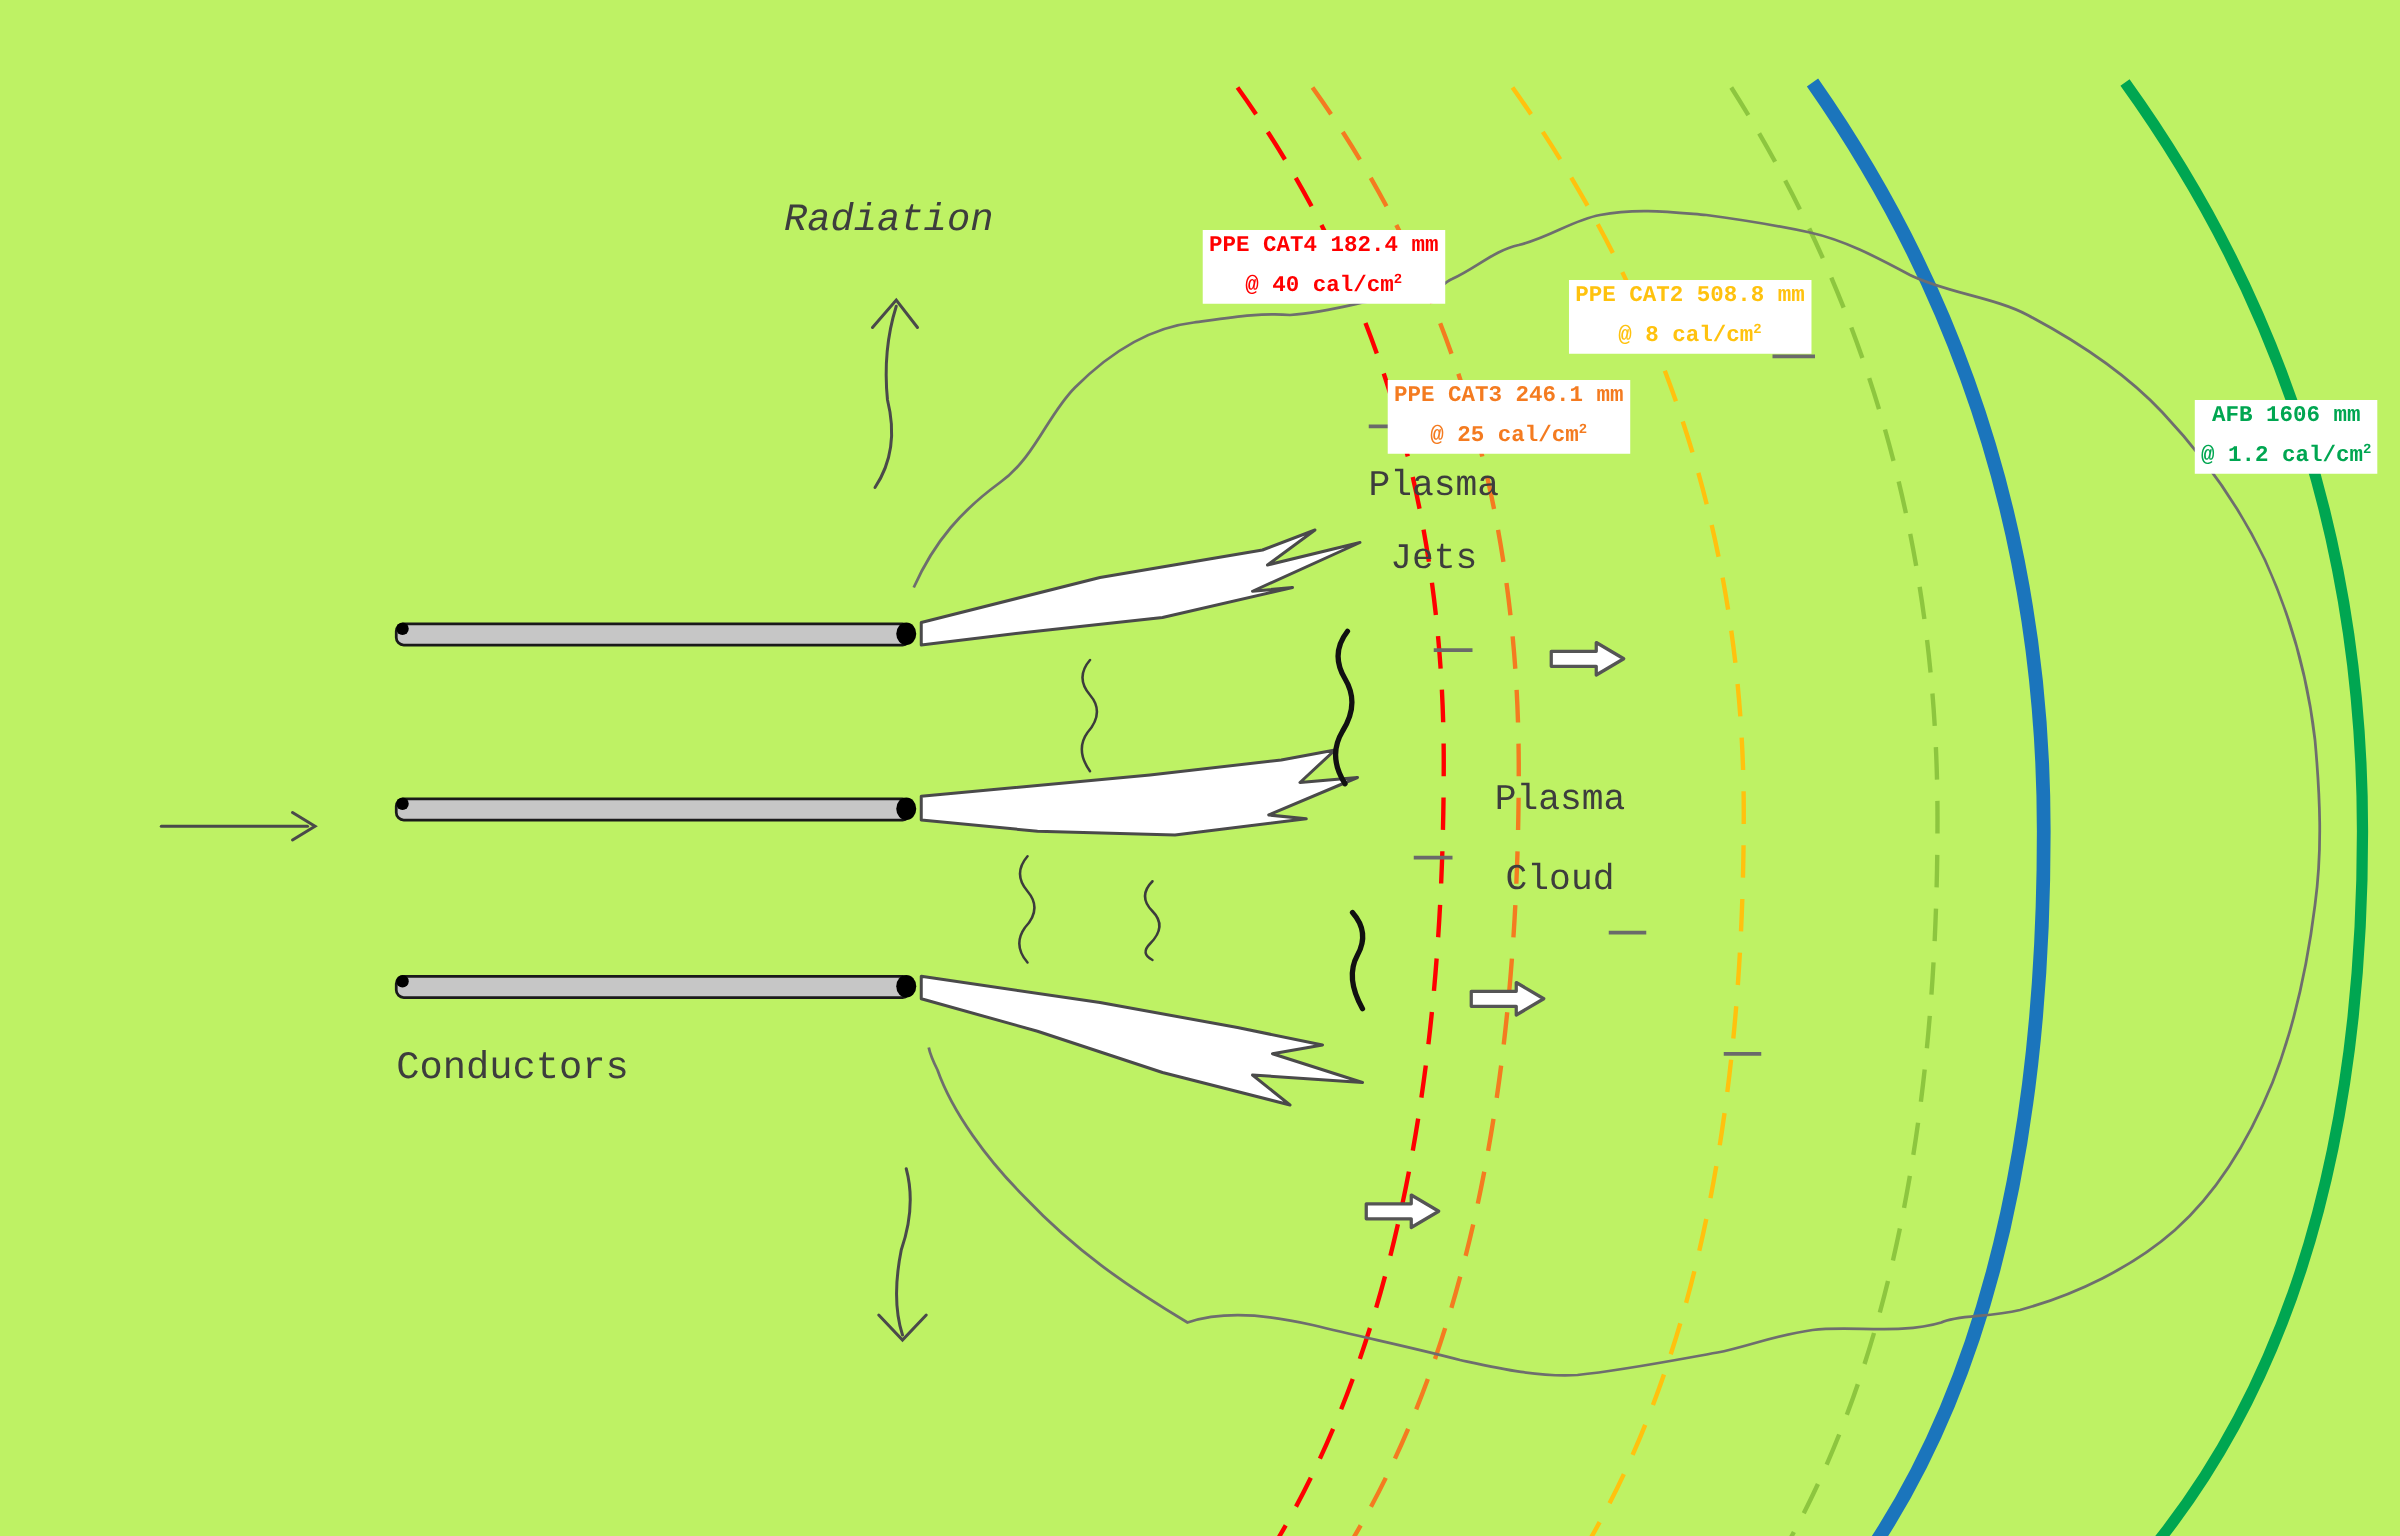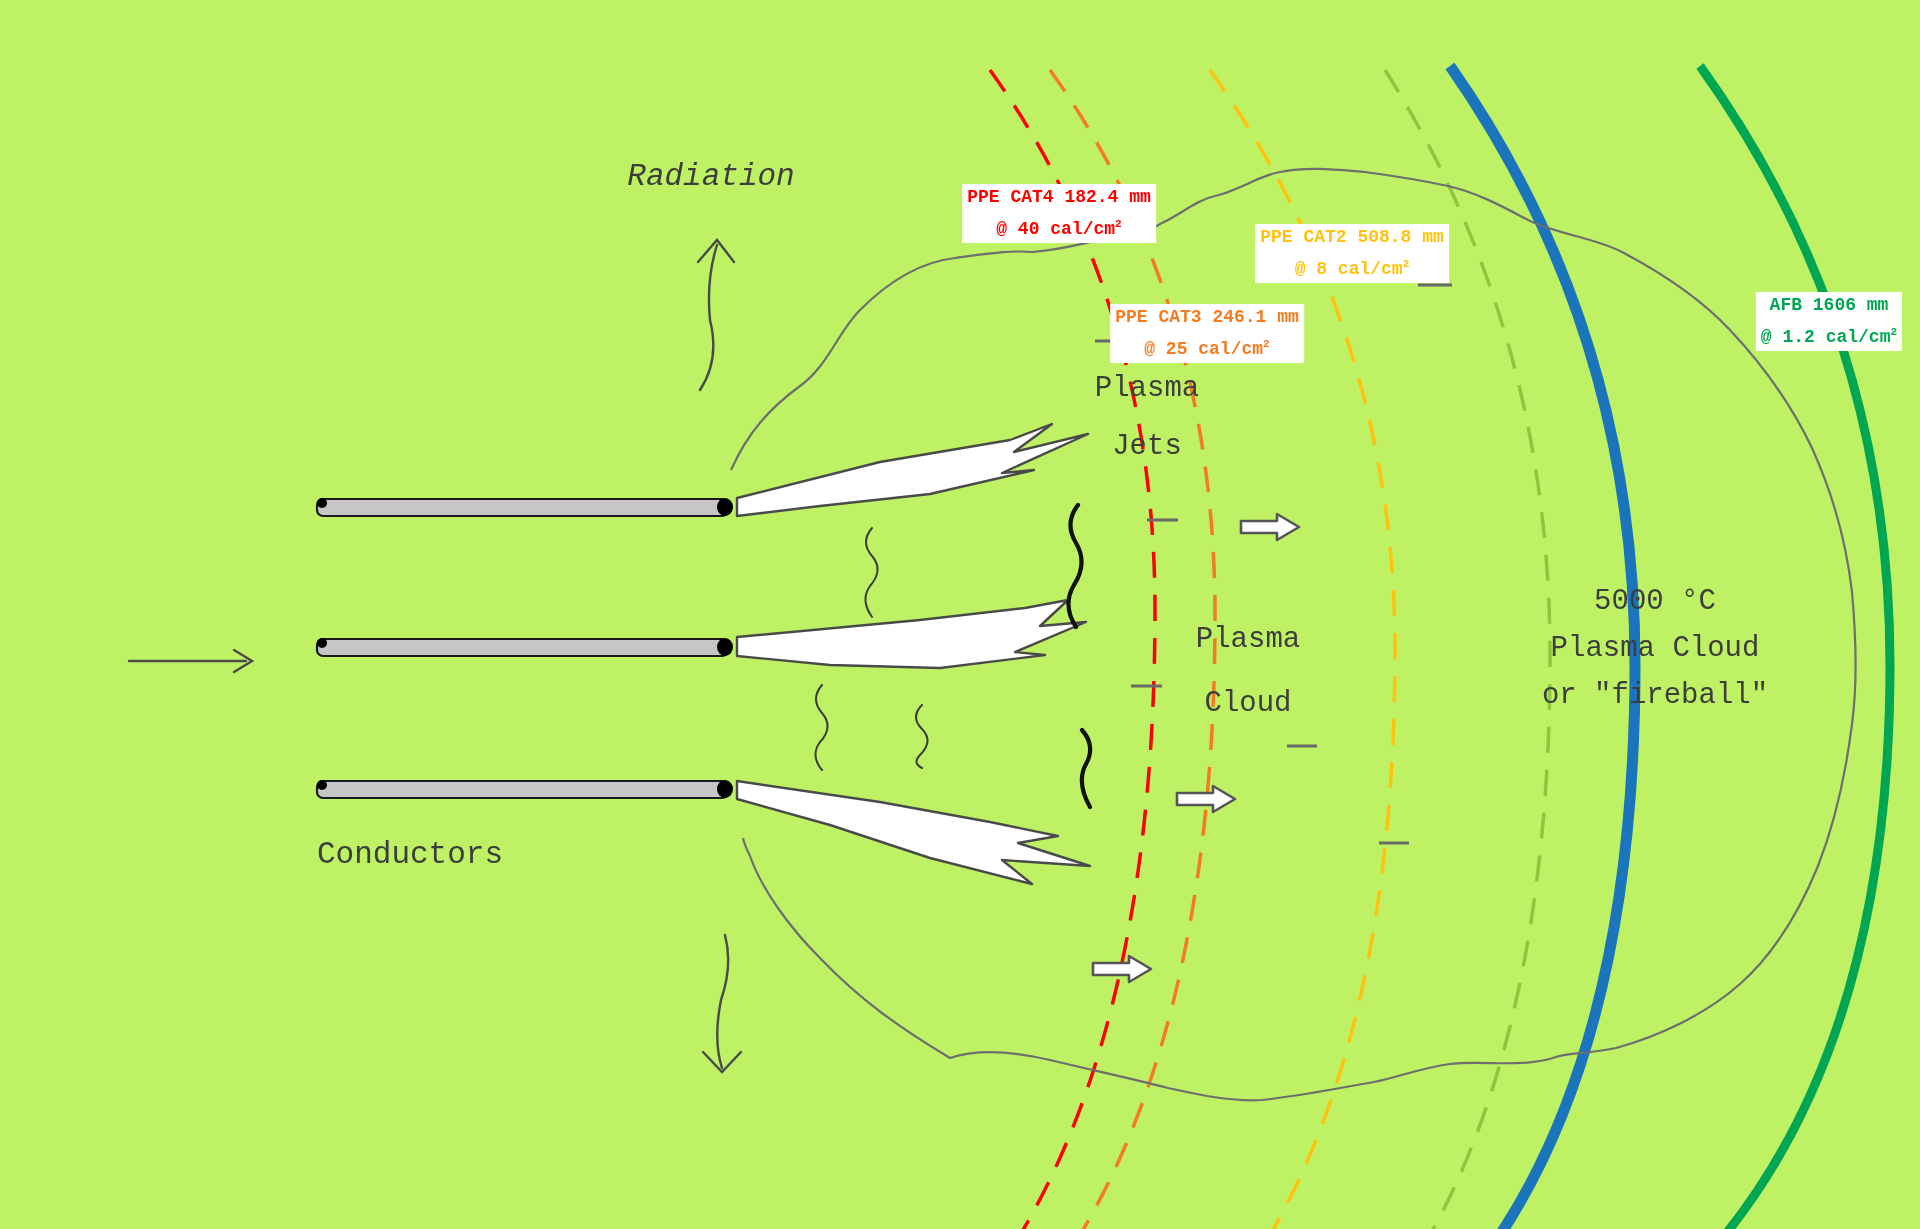--- a/index.html
+++ b/index.html
@@ -125,41 +125,36 @@
   <div class="glabel" style="left:1147px;top:360px;">
     <span>Plasma</span><br>
     <span>Jets</span>
   </div>
 
   <div class="glabel" style="left:1248px;top:608px;line-height:64px;">
     <span>Plasma</span><br>
     <span>Cloud</span>
   </div>
 
-  <div class="glabel" style="left:1655px;top:578px;line-height:47px;">
-    <span>5000 °C</span><br>
-    <span>Plasma Cloud</span><br>
-    <span>or "fireball"</span>
-  </div>
 
   <div class="blabel" style="left: 1059px; top: 184px; color: rgb(255, 0, 0);">
     <span>PPE CAT4 182.4 mm</span><br>
     <span>@ 40 cal/cm</span><sup>2</sup>
   </div>
 
   <div class="blabel" style="left: 1207px; top: 304px; color: rgb(244, 123, 32);">
     <span>PPE CAT3 246.1 mm</span><br>
     <span>@ 25 cal/cm</span><sup>2</sup>
   </div>
 
   <div class="blabel" style="left: 1352px; top: 184px; color: rgb(255, 194, 14); margin-top: 40px;">
     <span>PPE CAT2 508.8 mm</span><br>
     <span>@ 8 cal/cm</span><sup>2</sup>
   </div>
 
 
 
-  <div class="blabel" style="left: 1829px; top: 292px; color: rgb(0, 166, 81);">
+  <div class="blabel" style="left: 1829px; top: 320px; color: rgb(0, 166, 81);">
     <span>AFB 1606 mm</span><br>
     <span>@ 1.2 cal/cm</span><sup>2</sup>
   </div>
 
 </div>
 
 </body></html>

